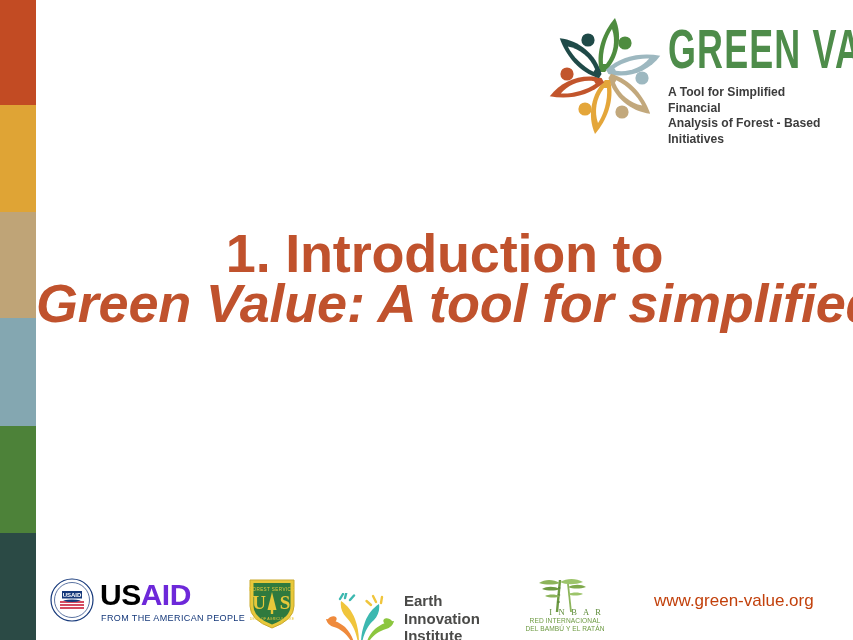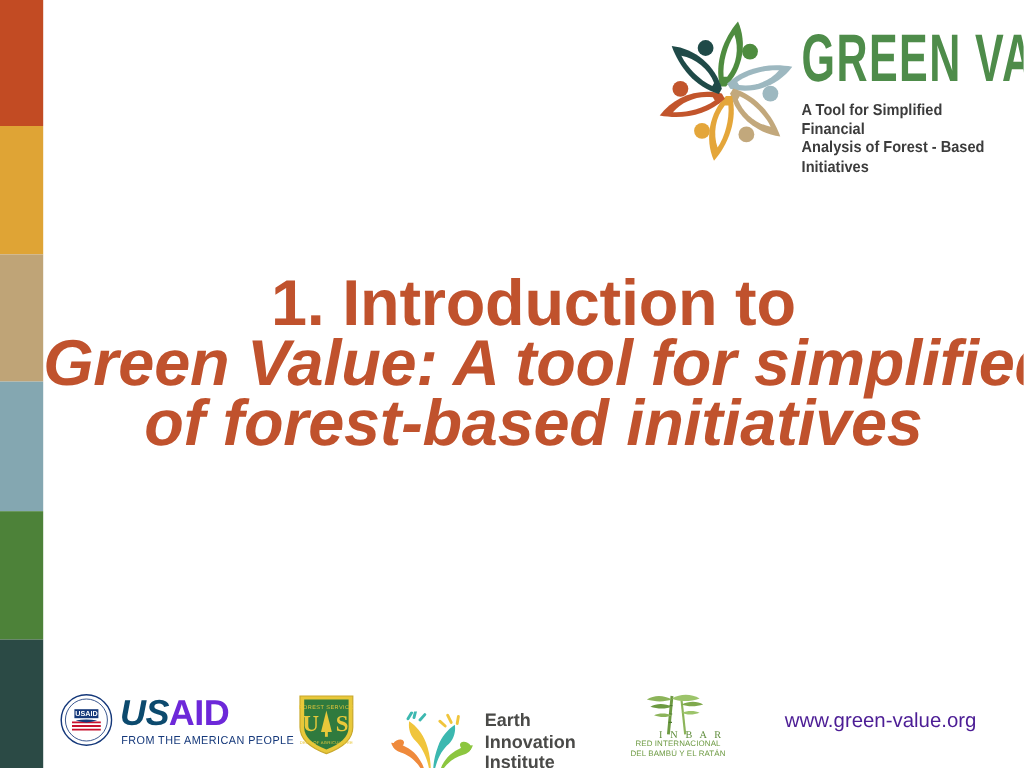--- a/index.html
+++ b/index.html
@@ -113,21 +113,21 @@
     width: 44px; height: 44px;
   }
   .usaid-word {
     position: absolute; left: 50px; top: 4px;
     font-family: "Liberation Sans", sans-serif;
     font-weight: bold;
     font-size: 30px;
     line-height: 30px;
     letter-spacing: -0.5px;
   }
-  .usaid-us { color: #0c4a6e; font-style: italic; }
+  .usaid-us { color: #000000; }
   .usaid-aid { color: #6d28d9; }
   .usaid-sub {
     position: absolute; left: 51px; top: 36px;
     font-family: "Liberation Sans Narrow", "Liberation Sans", sans-serif;
     font-size: 9.6px;
     letter-spacing: 0.4px;
     color: #15387a;
     transform: scaleX(0.94);
     transform-origin: left top;
     white-space: nowrap;
@@ -168,21 +168,21 @@
     color: #6d9a42;
     white-space: pre-line;
   }
 
   .site-url {
     position: absolute;
     left: 618px;
     top: 23px;
     font-family: "Liberation Sans", sans-serif;
     font-size: 17px;
-    color: #4c1d95;
+    color: #c2410c;
     white-space: nowrap;
   }
 </style>
 </head>
 <body>
 
 <div class="slide">
 
   <div class="sidebar">
     <div class="sidebar-band" style="height:105px;background:#c24b23;"></div>
@@ -236,21 +236,20 @@
       <div class="logo-wordmark">GREEN VALUE</div>
       <div class="logo-tagline">A Tool for Simplified Financial
 Analysis of Forest - Based
 Initiatives</div>
     </div>
   </div>
 
   <div class="title-block">
     <div class="title-line">1. Introduction to</div>
     <div class="title-line italic">Green Value: A tool for simplified financial analysis</div>
-    <div class="title-line italic">of forest-based initiatives</div>
   </div>
 
   <div class="footer">
 
     <div class="footer-logo usaid">
       <svg class="usaid-seal" viewBox="0 0 44 44">
         <circle cx="22" cy="22" r="21" fill="#ffffff" stroke="#15387a" stroke-width="1.2"></circle>
         <circle cx="22" cy="22" r="17.5" fill="#ffffff" stroke="#15387a" stroke-width="0.7"></circle>
         <rect x="12" y="13" width="20" height="7.5" fill="#15387a"></rect>
         <text x="22" y="19" font-family="Liberation Sans, sans-serif" font-size="6" font-weight="bold" fill="#ffffff" text-anchor="middle">USAID</text>

